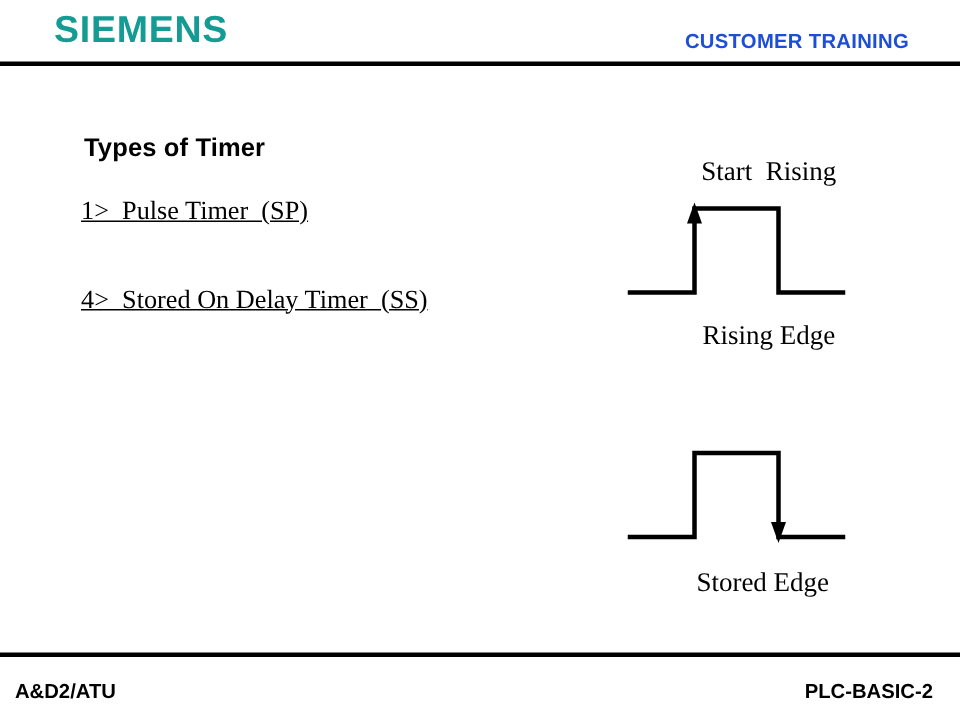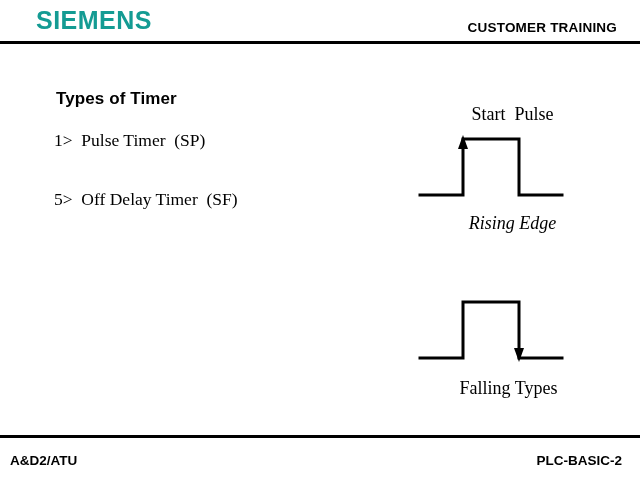--- a/index.html
+++ b/index.html
@@ -29,27 +29,27 @@
     top: 6px;
     font-family: "Liberation Sans", sans-serif;
     font-weight: bold;
     font-size: 25px;
     letter-spacing: 0.5px;
     color: #149b93;
     white-space: nowrap;
   }
   #header-title {
     position: absolute;
-    right: 23px;
+    right: 34px;
     top: 20px;
     font-family: "Liberation Sans", sans-serif;
     font-weight: bold;
     font-size: 13.5px;
     letter-spacing: 0.2px;
-    color: #000000;
+    color: #1d4ed8;
     white-space: nowrap;
   }
   #header-rule {
     position: absolute;
     left: 0;
     top: 41px;
     width: 640px;
     height: 3px;
     background: #000000;
   }
@@ -70,82 +70,83 @@
     left: 54px;
     top: 132px;
     width: 360px;
   }
   .timer-list-item {
     font-family: "Liberation Serif", serif;
     font-size: 17.5px;
     line-height: 1;
     margin-bottom: 41px;
     white-space: pre;
+    text-decoration: underline;
   }
 
   
   .waveform-block {
     position: absolute;
     width: 220px;
   }
   #waveform-rising { left: 412px; top: 104px; }
   #waveform-falling { left: 412px; top: 288px; }
 
   .waveform-caption {
     font-family: "Liberation Serif", serif;
     font-size: 18px;
     text-align: center;
     white-space: pre;
     width: 165px;
   }
   #rising-top-label { margin-left: 18px; }
-  #rising-bottom-label { margin-left: 18px; margin-top: 8px; font-style: italic; }
+  #rising-bottom-label { margin-left: 18px; margin-top: 8px; }
   #falling-bottom-label { margin-left: 14px; margin-top: 10px; }
 
   .waveform-svg { display: block; }
 </style>
 </head>
 <body>
 
 <div id="slide-header">
   <div id="brand-logo">SIEMENS</div>
   <div id="header-title">CUSTOMER TRAINING</div>
   <div id="header-rule"></div>
 </div>
 
 <div id="slide-title">Types of Timer</div>
 
 <div id="timer-list">
   <div class="timer-list-item">1&gt;  Pulse Timer  (SP)</div>
-  <div class="timer-list-item">5&gt;  Off Delay Timer  (SF)</div>
+  <div class="timer-list-item">4&gt;  Stored On Delay Timer  (SS)</div>
 </div>
 
 <div class="waveform-block" id="waveform-rising">
 
-  <div class="waveform-caption" id="rising-top-label">Start  Pulse</div>
+  <div class="waveform-caption" id="rising-top-label">Start  Rising</div>
 
   <svg class="waveform-svg" width="170" height="80" viewBox="0 0 170 80">
 
     <polyline points="8,70 51,70 51,14 107,14 107,70 150,70" fill="none" stroke="#000000" stroke-width="3" stroke-linecap="square" stroke-linejoin="miter"></polyline>
 
     <polygon points="51,10 46,24 56,24" fill="#000000"></polygon>
   </svg>
 
   <div class="waveform-caption" id="rising-bottom-label">Rising Edge</div>
 </div>
 
 <div class="waveform-block" id="waveform-falling">
 
   <svg class="waveform-svg" width="170" height="80" viewBox="0 0 170 80">
     <polyline points="8,70 51,70 51,14 107,14 107,70 150,70" fill="none" stroke="#000000" stroke-width="3" stroke-linecap="square" stroke-linejoin="miter"></polyline>
 
     <polygon points="107,74 102,60 112,60" fill="#000000"></polygon>
   </svg>
 
-  <div class="waveform-caption" id="falling-bottom-label">Falling Types</div>
+  <div class="waveform-caption" id="falling-bottom-label">Stored Edge</div>
 </div>
 
 <div id="slide-footer" style="position:absolute; left:0; top:435px; width:640px; height:48px;">
   <div style="position:absolute; left:0; top:0; width:640px; height:3px; background:#000000;"></div>
   <div style="position:absolute; left:10px; top:18px;
               font-family:'Liberation Sans', sans-serif; font-weight:bold;
               font-size:13.5px; white-space:nowrap;">A&amp;D2/ATU</div>
   <div style="position:absolute; right:18px; top:18px;
               font-family:'Liberation Sans', sans-serif; font-weight:bold;
               font-size:13.5px; white-space:nowrap;">PLC-BASIC-2</div>

